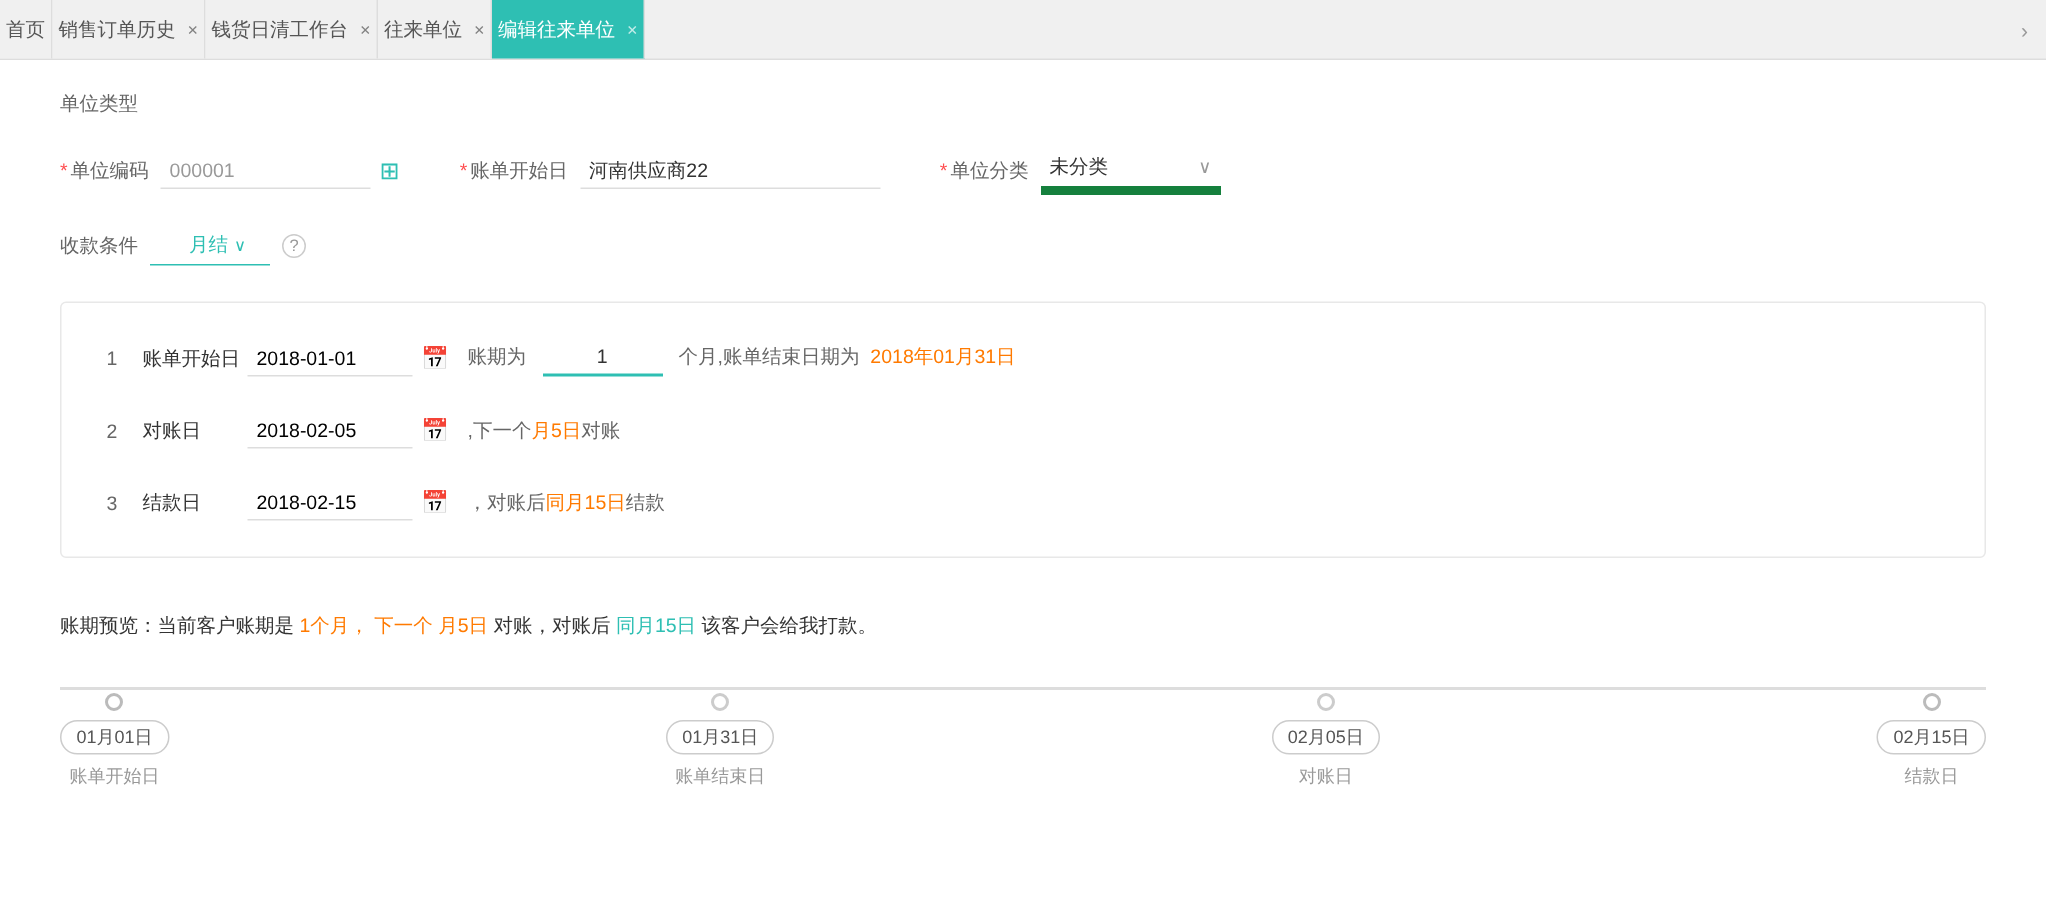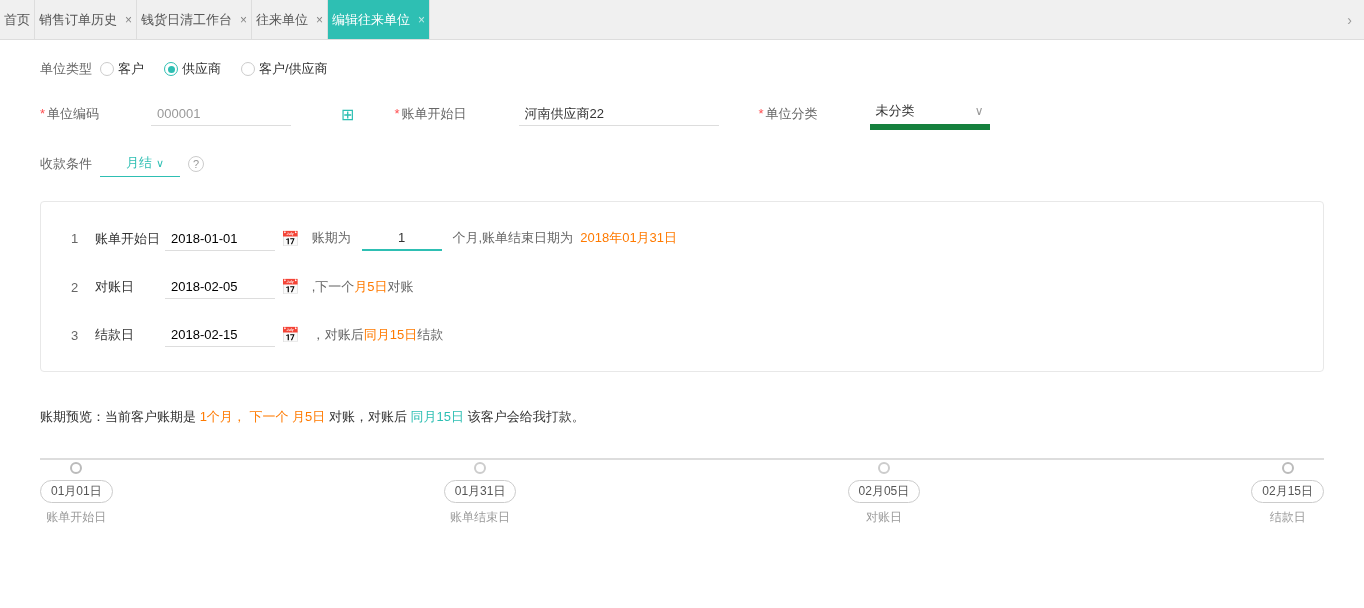--- a/index.html
+++ b/index.html
@@ -122,21 +122,20 @@
       color: #999;
     }
     .input-field.name-input {
       width: 200px;
     }
 
     .field-group {
       display: flex;
       align-items: center;
       margin-right: 40px;
-      gap: 44px;
     }
     .field-group .form-label {
       margin-right: 8px;
     }
     .field-icon {
       margin-left: 6px;
       color: #2ebfb3;
       font-size: 16px;
       cursor: pointer;
     }
@@ -371,34 +370,20 @@
     <span>编辑往来单位</span>
     <span class="close-icon">×</span>
   </div>
   <div class="tab-more">›</div>
 </div>
 
 <div class="main-content">
 
   <div class="form-row">
     <span class="form-label">单位类型</span>
-    <div class="radio-group">
-      <label class="radio-item">
-        <span class="radio-circle"></span>
-        <span>客户</span>
-      </label>
-      <label class="radio-item">
-        <span class="radio-circle checked"></span>
-        <span>供应商</span>
-      </label>
-      <label class="radio-item">
-        <span class="radio-circle"></span>
-        <span>客户/供应商</span>
-      </label>
-    </div>
   </div>
 
   <div class="form-row">
     <div class="field-group">
       <span class="form-label required">单位编码</span>
       <input class="input-field code-input" type="text" value="000001" style="">
       <span class="field-icon">⊞</span>
     </div>
     <div class="field-group">
       <span class="form-label required">账单开始日</span>

